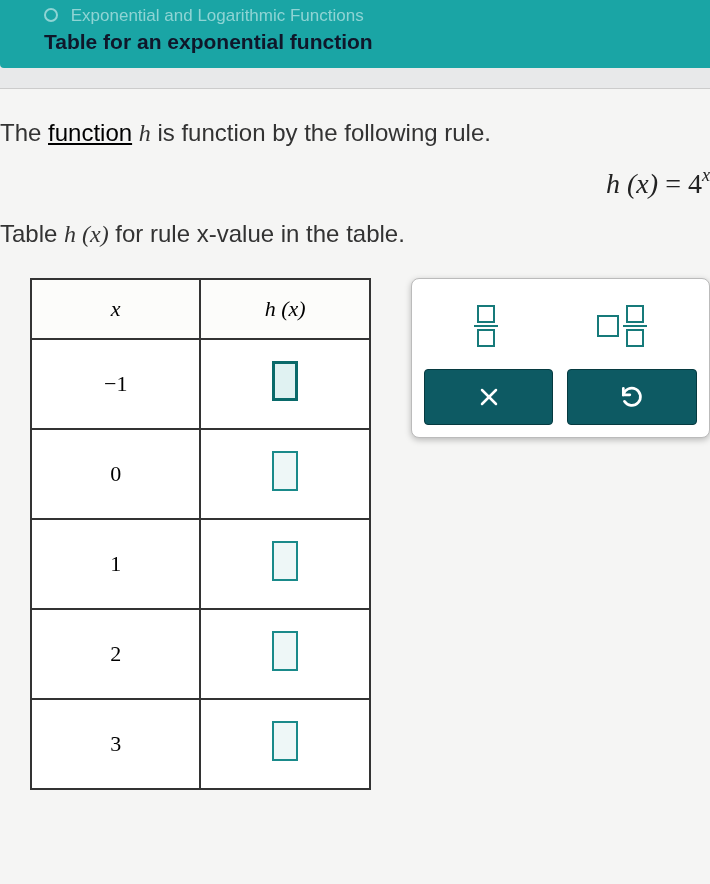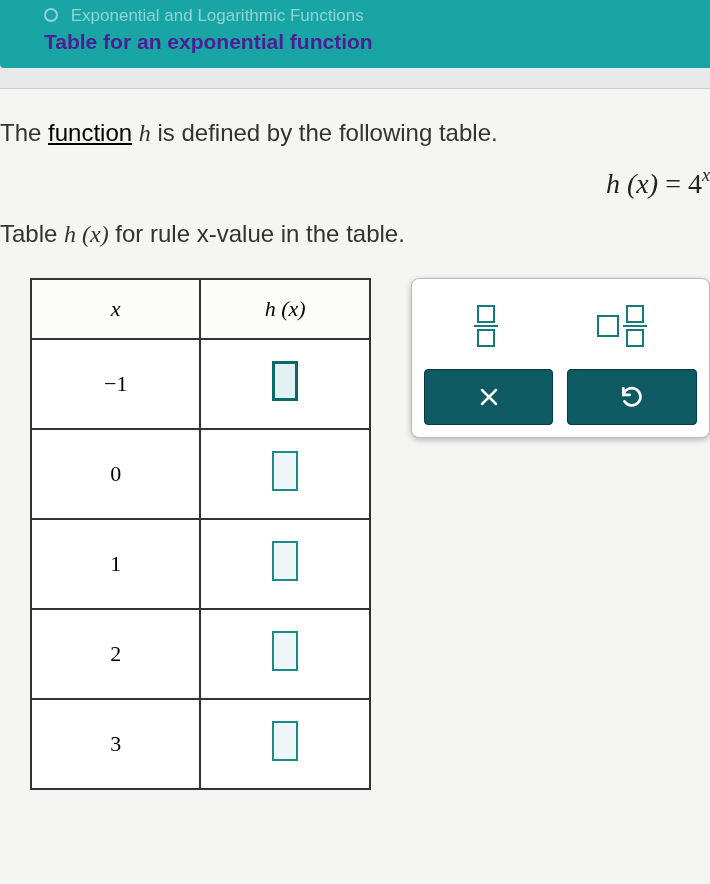--- a/index.html
+++ b/index.html
@@ -28,21 +28,21 @@
     display:inline-block;
     width:14px; height:14px;
     border:2px solid #8fd4d4;
     border-radius:50%;
     vertical-align:middle;
     margin-right:8px;
     position:relative;
     top:-2px;
   }
   .page-title {
-    color: #4c1d95;
+    color: #0f172a;
     font-size: 21px;
     font-weight: bold;
     margin-left: 26px;
   }
   .content {
     background: #f5f5f4;
     margin-top: 20px;
     padding: 30px 0 0 0;
     min-height: 800px;
     border-top: 1px solid #ccc;
@@ -178,21 +178,21 @@
   <div class="breadcrumb">
     <span class="circle-icon"></span>
     <span>Exponential and Logarithmic Functions</span>
   </div>
   <div class="page-title">Table for an exponential function</div>
 </div>
 
 <div class="content">
 
   <p class="prompt-line">
-    <span>The </span><span class="link-word">function</span><span> </span><span class="fx">h</span><span> is defined by the following table.</span>
+    <span>The </span><span class="link-word">function</span><span> </span><span class="fx">h</span><span> is function by the following rule.</span>
   </p>
 
   <div class="formula">
     <span>h (x)</span><span style="font-style:normal"> = </span><span style="font-style:normal">4</span><sup>x</sup>
   </div>
 
   <p class="instruction">
     <span>Table </span><span class="fx">h (x)</span><span> for rule x-value in the table.</span>
   </p>
 

